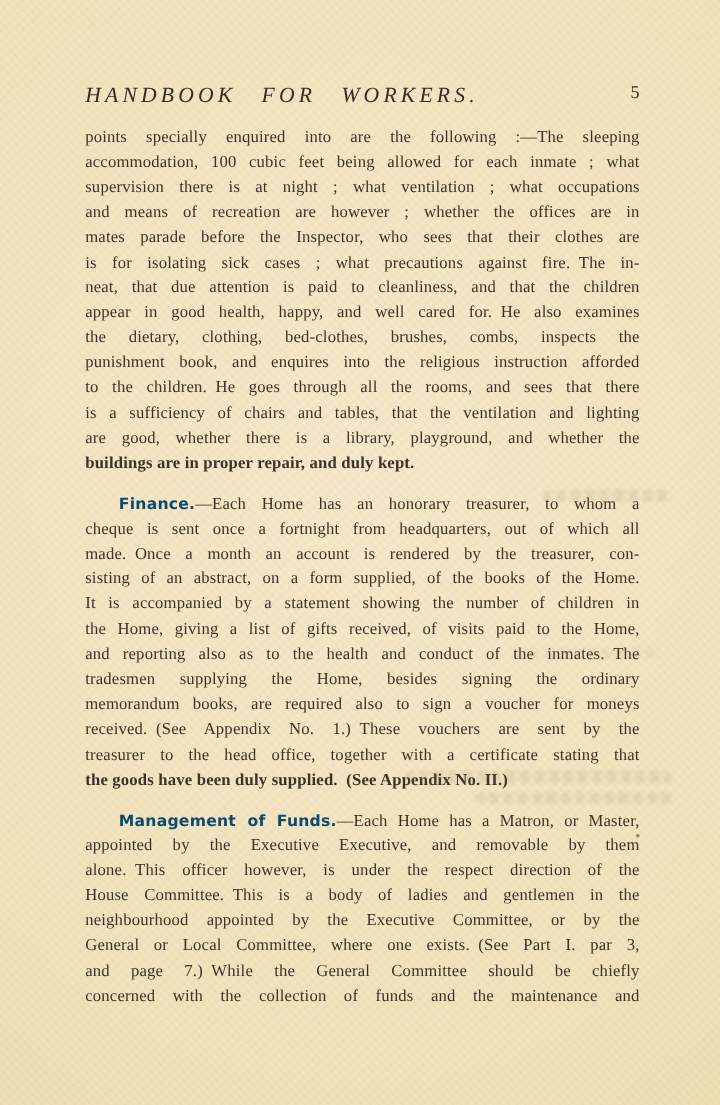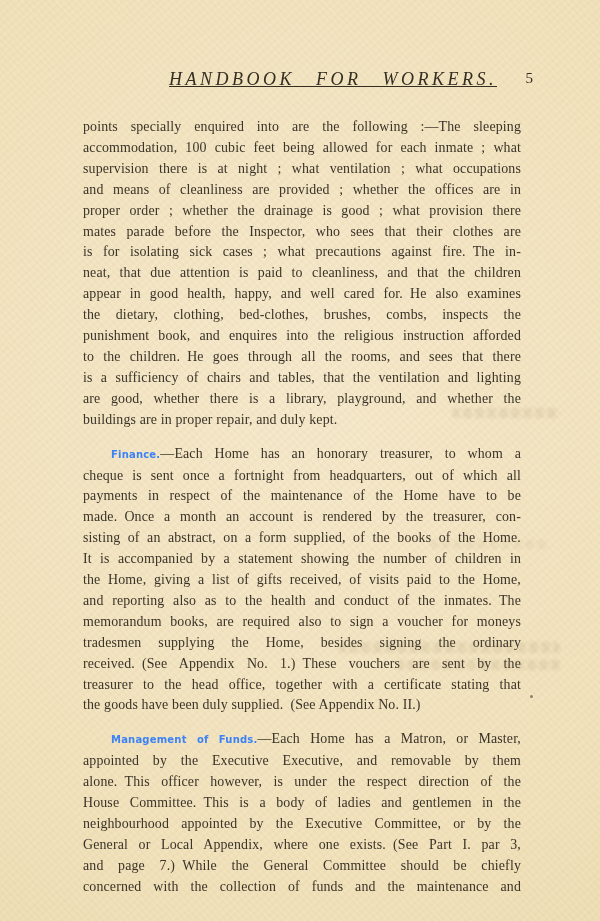--- a/index.html
+++ b/index.html
@@ -24,57 +24,56 @@
   }
 
   .page { position: absolute; inset: 0; }
 
   .running-head {
     position: absolute;
     left: 71px; top: 69px; width: 462px; height: 24px;
   }
   .head-title {
     position: absolute; left: 0; right: 36px; top: 0;
-    text-align: right;
+    text-align: left;
     font-style: italic;
     font-size: 18px;
     letter-spacing: 3.5px;
     word-spacing: 13px;
     color: #332d22;
-    text-decoration: underline;
   }
   .head-page-number {
     position: absolute; right: 0; top: 1px;
     font-size: 15px;
     color: #332d22;
   }
 
   .text-column {
     position: absolute;
     left: 71px; top: 105px; width: 462px;
   }
-  .para { margin: 12px; }
+  .para { margin: 0; }
   .para + .para { margin-top: 13px; }
   .line {
     font-size: 13.9px;
     line-height: 20.9px;
     text-align: justify;
     text-align-last: justify;
     letter-spacing: 0.15px;
     white-space: normal;
     color: #3a3328;
   }
-  .line.short { text-align-last: left; }
+  .line.short { text-align-last: left; font-weight: bold; }
   .line.indent { text-indent: 28px; }
   .lead {
     font-family: "DejaVu Sans", "Liberation Sans", sans-serif;
     font-weight: bold;
-    font-size: 10px;
+    font-size: 13px;
     letter-spacing: 0.2px;
-    color: #3b82f6;
+    color: #0c4a6e;
   }
 
   
   .smudge {
     position: absolute;
     background: repeating-linear-gradient(90deg,
       rgba(141,119,78,0.13) 0 7px, rgba(141,119,78,0.03) 7px 12px);
     filter: blur(1.4px);
     border-radius: 5px;
     pointer-events: none;
@@ -98,55 +97,53 @@
   <div class="running-head">
     <div class="head-title">HANDBOOK FOR WORKERS.</div>
     <div class="head-page-number">5</div>
   </div>
 
   <div class="text-column">
       <div class="para">
         <div class="line">points specially enquired into are the following :—The sleeping</div>
         <div class="line">accommodation, 100 cubic feet being allowed for each inmate ; what</div>
         <div class="line">supervision there is at night ; what ventilation ; what occupations</div>
-        <div class="line">and means of cleanliness are provided ; whether the offices are in</div>
-        <div class="line">proper order ; whether the drainage is good ; what provision there</div>
+        <div class="line">and means of recreation are however ; whether the offices are in</div>
         <div class="line">mates parade before the Inspector, who sees that their clothes are</div>
         <div class="line">is for isolating sick cases ; what precautions against fire. The in-</div>
         <div class="line">neat, that due attention is paid to cleanliness, and that the children</div>
         <div class="line">appear in good health, happy, and well cared for. He also examines</div>
         <div class="line">the dietary, clothing, bed-clothes, brushes, combs, inspects the</div>
         <div class="line">punishment book, and enquires into the religious instruction afforded</div>
         <div class="line">to the children. He goes through all the rooms, and sees that there</div>
         <div class="line">is a sufficiency of chairs and tables, that the ventilation and lighting</div>
         <div class="line">are good, whether there is a library, playground, and whether the</div>
         <div class="line short">buildings are in proper repair, and duly kept.</div>
       </div>
       <div class="para">
         <div class="line indent"><span class="lead">Finance.</span>—Each Home has an honorary treasurer, to whom a</div>
         <div class="line">cheque is sent once a fortnight from headquarters, out of which all</div>
-        <div class="line">payments in respect of the maintenance of the Home have to be</div>
         <div class="line">made. Once a month an account is rendered by the treasurer, con-</div>
         <div class="line">sisting of an abstract, on a form supplied, of the books of the Home.</div>
         <div class="line">It is accompanied by a statement showing the number of children in</div>
         <div class="line">the Home, giving a list of gifts received, of visits paid to the Home,</div>
         <div class="line">and reporting also as to the health and conduct of the inmates. The</div>
+        <div class="line">tradesmen supplying the Home, besides signing the ordinary</div>
         <div class="line">memorandum books, are required also to sign a voucher for moneys</div>
-        <div class="line">tradesmen supplying the Home, besides signing the ordinary</div>
         <div class="line">received. (See Appendix No. 1.) These vouchers are sent by the</div>
         <div class="line">treasurer to the head office, together with a certificate stating that</div>
         <div class="line short">the goods have been duly supplied. (See Appendix No. II.)</div>
       </div>
       <div class="para">
         <div class="line indent"><span class="lead">Management of Funds.</span>—Each Home has a Matron, or Master,</div>
         <div class="line">appointed by the Executive Executive, and removable by them</div>
         <div class="line">alone. This officer however, is under the respect direction of the</div>
         <div class="line">House Committee. This is a body of ladies and gentlemen in the</div>
         <div class="line">neighbourhood appointed by the Executive Committee, or by the</div>
-        <div class="line">General or Local Appendix, where one exists. (See Part I. par 3,</div>
+        <div class="line">General or Local Committee, where one exists. (See Part I. par 3,</div>
         <div class="line">and page 7.) While the General Committee should be chiefly</div>
         <div class="line">concerned with the collection of funds and the maintenance and</div>
       </div>
     </div>
 
   <div class="smudge" id="smudge1"></div>
   <div class="smudge" id="smudge2"></div>
   <div class="smudge" id="smudge3"></div>
   <div class="smudge" id="smudge4"></div>
   <div class="speck"></div>

